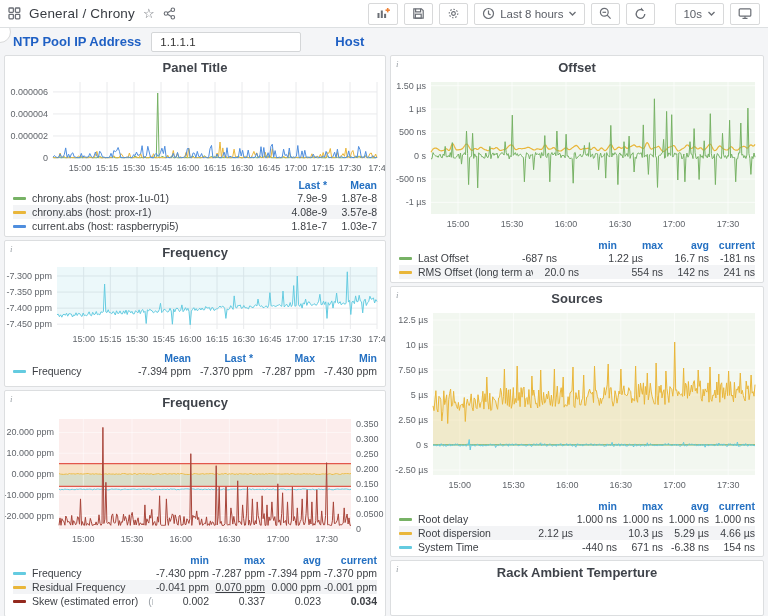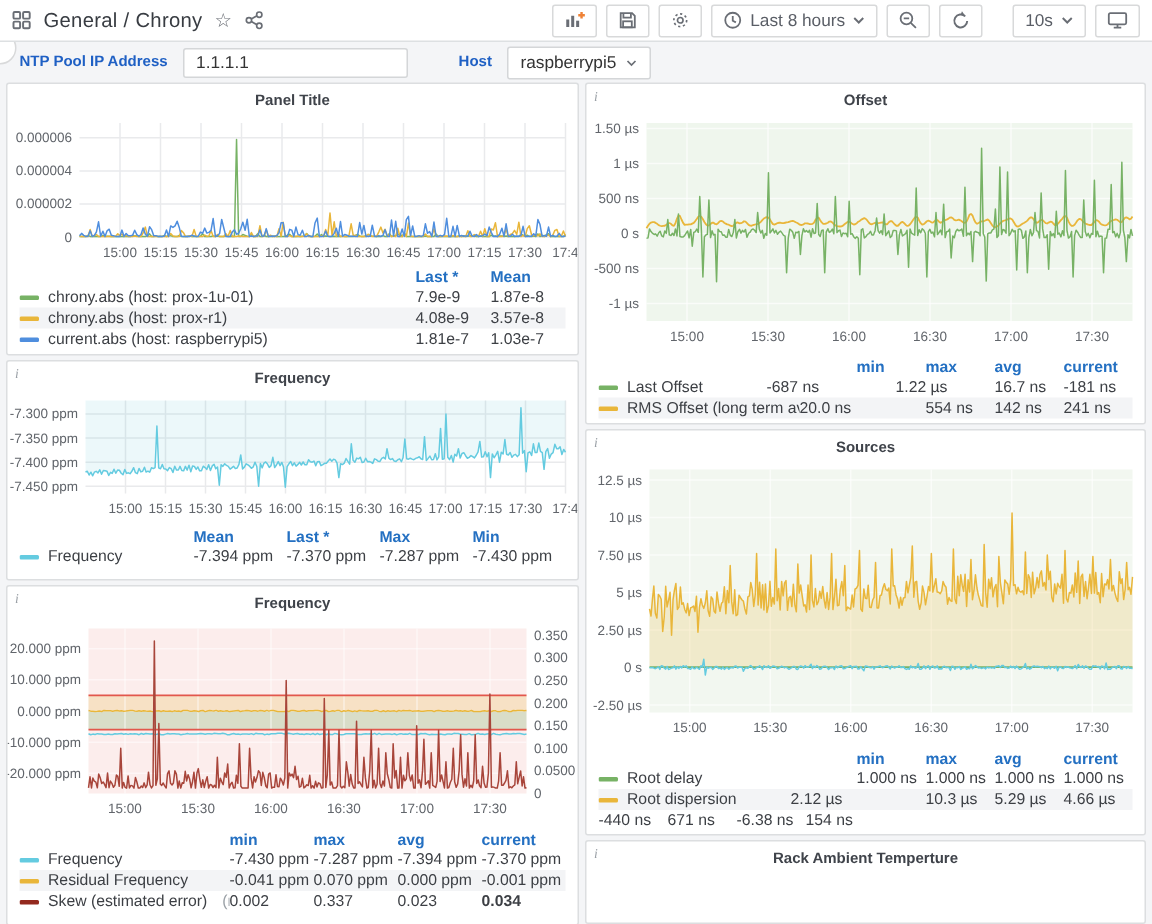--- a/index.html
+++ b/index.html
@@ -9,38 +9,38 @@
   .nav-left{display:flex;align-items:center;gap:8px}
   .nav-title{font-size:13.5px;font-weight:500;color:#383c42;letter-spacing:.2px}
   .icon-btn{display:flex;align-items:center;justify-content:center;color:#6a6e75;cursor:pointer}
   .nav-right{margin-left:auto;display:flex;align-items:center;gap:6px}
   .tool-btn{display:flex;align-items:center;gap:5px;height:22px;padding:0 7px;background:#fff;border:1px solid #d8d9da;border-radius:2px;font-size:11.5px;color:#5a5e66;cursor:pointer;box-sizing:border-box}
   .tool-group{display:flex;gap:20px}
   svg.ic{display:block}
   .star{font-size:13px;color:#6a6e75;line-height:1}
   
   .varrow{position:absolute;top:28px;left:0;width:768px;height:27px;display:flex;align-items:center;gap:10px;padding-left:13px;box-sizing:border-box}
-  .varlabel{font-size:10px;font-weight:bold;color:#1f60c4;white-space:nowrap}
+  .varlabel{font-size:13px;font-weight:bold;color:#1f60c4;white-space:nowrap}
   .varinput{width:150px;height:20px;background:#fff;border:1px solid #d4d6d8;border-radius:2px;font-size:11.5px;color:#333;padding:0 8px;font-family:"Liberation Sans",sans-serif;box-sizing:border-box}
   .varselect{display:flex;align-items:center;gap:6px;height:20px;background:#fff;border:1px solid #d4d6d8;border-radius:2px;font-size:11.5px;color:#333;padding:0 8px;cursor:pointer}
   .edge-circle{position:absolute;left:-11px;top:21px;width:20px;height:20px;border-radius:50%;background:#fff;border:1px solid #d8d9da;z-index:4}
   
   .panel{position:absolute;background:#fff;border:1px solid #dcdee0;border-radius:2px;box-sizing:border-box;overflow:hidden}
   .panel-hd{height:22px;display:flex;align-items:center;justify-content:center;position:relative}
-  .panel-title{font-size:10px;font-weight:bold;color:#3f434a}
+  .panel-title{font-size:13px;font-weight:bold;color:#3f434a}
   .info-i{position:absolute;left:5px;top:3px;font-size:9px;color:#9aa0a6;font-style:italic;font-family:"Liberation Serif",serif}
   
   .legend{padding:0 8px;font-size:10.5px;color:#3c3f44}
   .lg-row{display:flex;align-items:center;height:14px}
   .lg-row.stripe{background:#f3f4f6}
   .lg-head{height:13px;color:#2470c2;font-weight:bold}
   .lg-name{flex:1;display:flex;align-items:center;gap:6px;white-space:nowrap;overflow:hidden}
   .lg-note{color:#9aa0a6;margin-left:4px}
   .swatch{width:13px;height:3px;border-radius:1px;flex:none}
-  .lg-val{flex:none;text-align:left;white-space:nowrap}
+  .lg-val{flex:none;text-align:right;white-space:nowrap}
 </style>
 </head>
 <body>
 
 <div class="navbar">
   <div class="nav-left">
     <span class="icon-btn">
       <svg class="ic" width="13" height="13" viewBox="0 0 13 13">
           <g fill="none" stroke="#6a6e75" stroke-width="1.3">
             <rect x="1" y="1" width="4.4" height="4.4" rx="0.8"></rect>
@@ -141,26 +141,20 @@
     </span>
   </div>
 </div>
 
 <div class="edge-circle"></div>
 
 <div class="varrow">
   <span class="varlabel">NTP Pool IP Address</span>
   <input class="varinput" type="text" value="1.1.1.1" style="">
   <span class="varlabel" style="margin-left:24px">Host</span>
-  <span class="varselect">
-    <span>raspberrypi5</span>
-    <svg class="ic" width="8" height="8" viewBox="0 0 9 9">
-        <polyline points="1.5,3 4.5,6 7.5,3" fill="none" stroke="#6a6e75" stroke-width="1.3"></polyline>
-      </svg>
-  </span>
 </div>
 
 <div class="panel" style="left:4px;top:55px;width:382px;height:182px">
   <div class="panel-hd">
     <span class="panel-title">Panel Title</span>
   </div>
   <svg id="chart-panel_title" width="380" height="100" viewBox="0 0 380 100" style="display: block; margin: 0px auto;">
       <rect x="48" y="4" width="324" height="76" fill="#ffffff"></rect>
       <line x1="75" y1="4" x2="75" y2="80" stroke="#e9eaec" stroke-width="1"></line>
       <line x1="102" y1="4" x2="102" y2="80" stroke="#e9eaec" stroke-width="1"></line>
@@ -356,21 +350,21 @@
         <span class="lg-val" style="width: 56px;">-7.287 ppm</span>
         <span class="lg-val" style="width: 56px;">-7.394 ppm</span>
         <span class="lg-val" style="width: 56px;">-7.370 ppm</span>
       </div>
       <div class="lg-row stripe">
         <span class="lg-name">
           <span class="swatch" style="background: rgb(233, 182, 58);"></span>
           <span>Residual Frequency</span>
         </span>
         <span class="lg-val" style="width: 56px;">-0.041 ppm</span>
-        <span class="lg-val" style="width: 56px;">0.070 ppm</span>
+        <span class="lg-val" style="width: 56px; text-decoration: underline;">0.070 ppm</span>
         <span class="lg-val" style="width: 56px;">0.000 ppm</span>
         <span class="lg-val" style="width: 56px;">-0.001 ppm</span>
       </div>
       <div class="lg-row">
         <span class="lg-name">
           <span class="swatch" style="background: rgb(147, 41, 30);"></span>
           <span>Skew (estimated error)</span>
           <span class="lg-note">(right-y)</span>
         </span>
         <span class="lg-val" style="width: 56px;">0.002</span>
@@ -506,20 +500,24 @@
         <span class="lg-name">
           <span class="swatch" style="background: rgb(233, 182, 58);"></span>
           <span>Root dispersion</span>
         </span>
         <span class="lg-val" style="width: 46px;">2.12 µs</span>
         <span class="lg-val" style="width: 46px; padding-left: 44px;">10.3 µs</span>
         <span class="lg-val" style="width: 46px;">5.29 µs</span>
         <span class="lg-val" style="width: 46px;">4.66 µs</span>
       </div>
       <div class="lg-row">
+        <span class="lg-name">
+          <span class="swatch" style="background: rgb(100, 203, 224);"></span>
+          <span>System Time</span>
+        </span>
         <span class="lg-val" style="width: 46px;">-440 ns</span>
         <span class="lg-val" style="width: 46px;">671 ns</span>
         <span class="lg-val" style="width: 46px;">-6.38 ns</span>
         <span class="lg-val" style="width: 46px;">154 ns</span>
       </div>
     </div>
 </div>
 
 <div class="panel" style="left:390px;top:560px;width:374px;height:56px">
   <div class="panel-hd">

